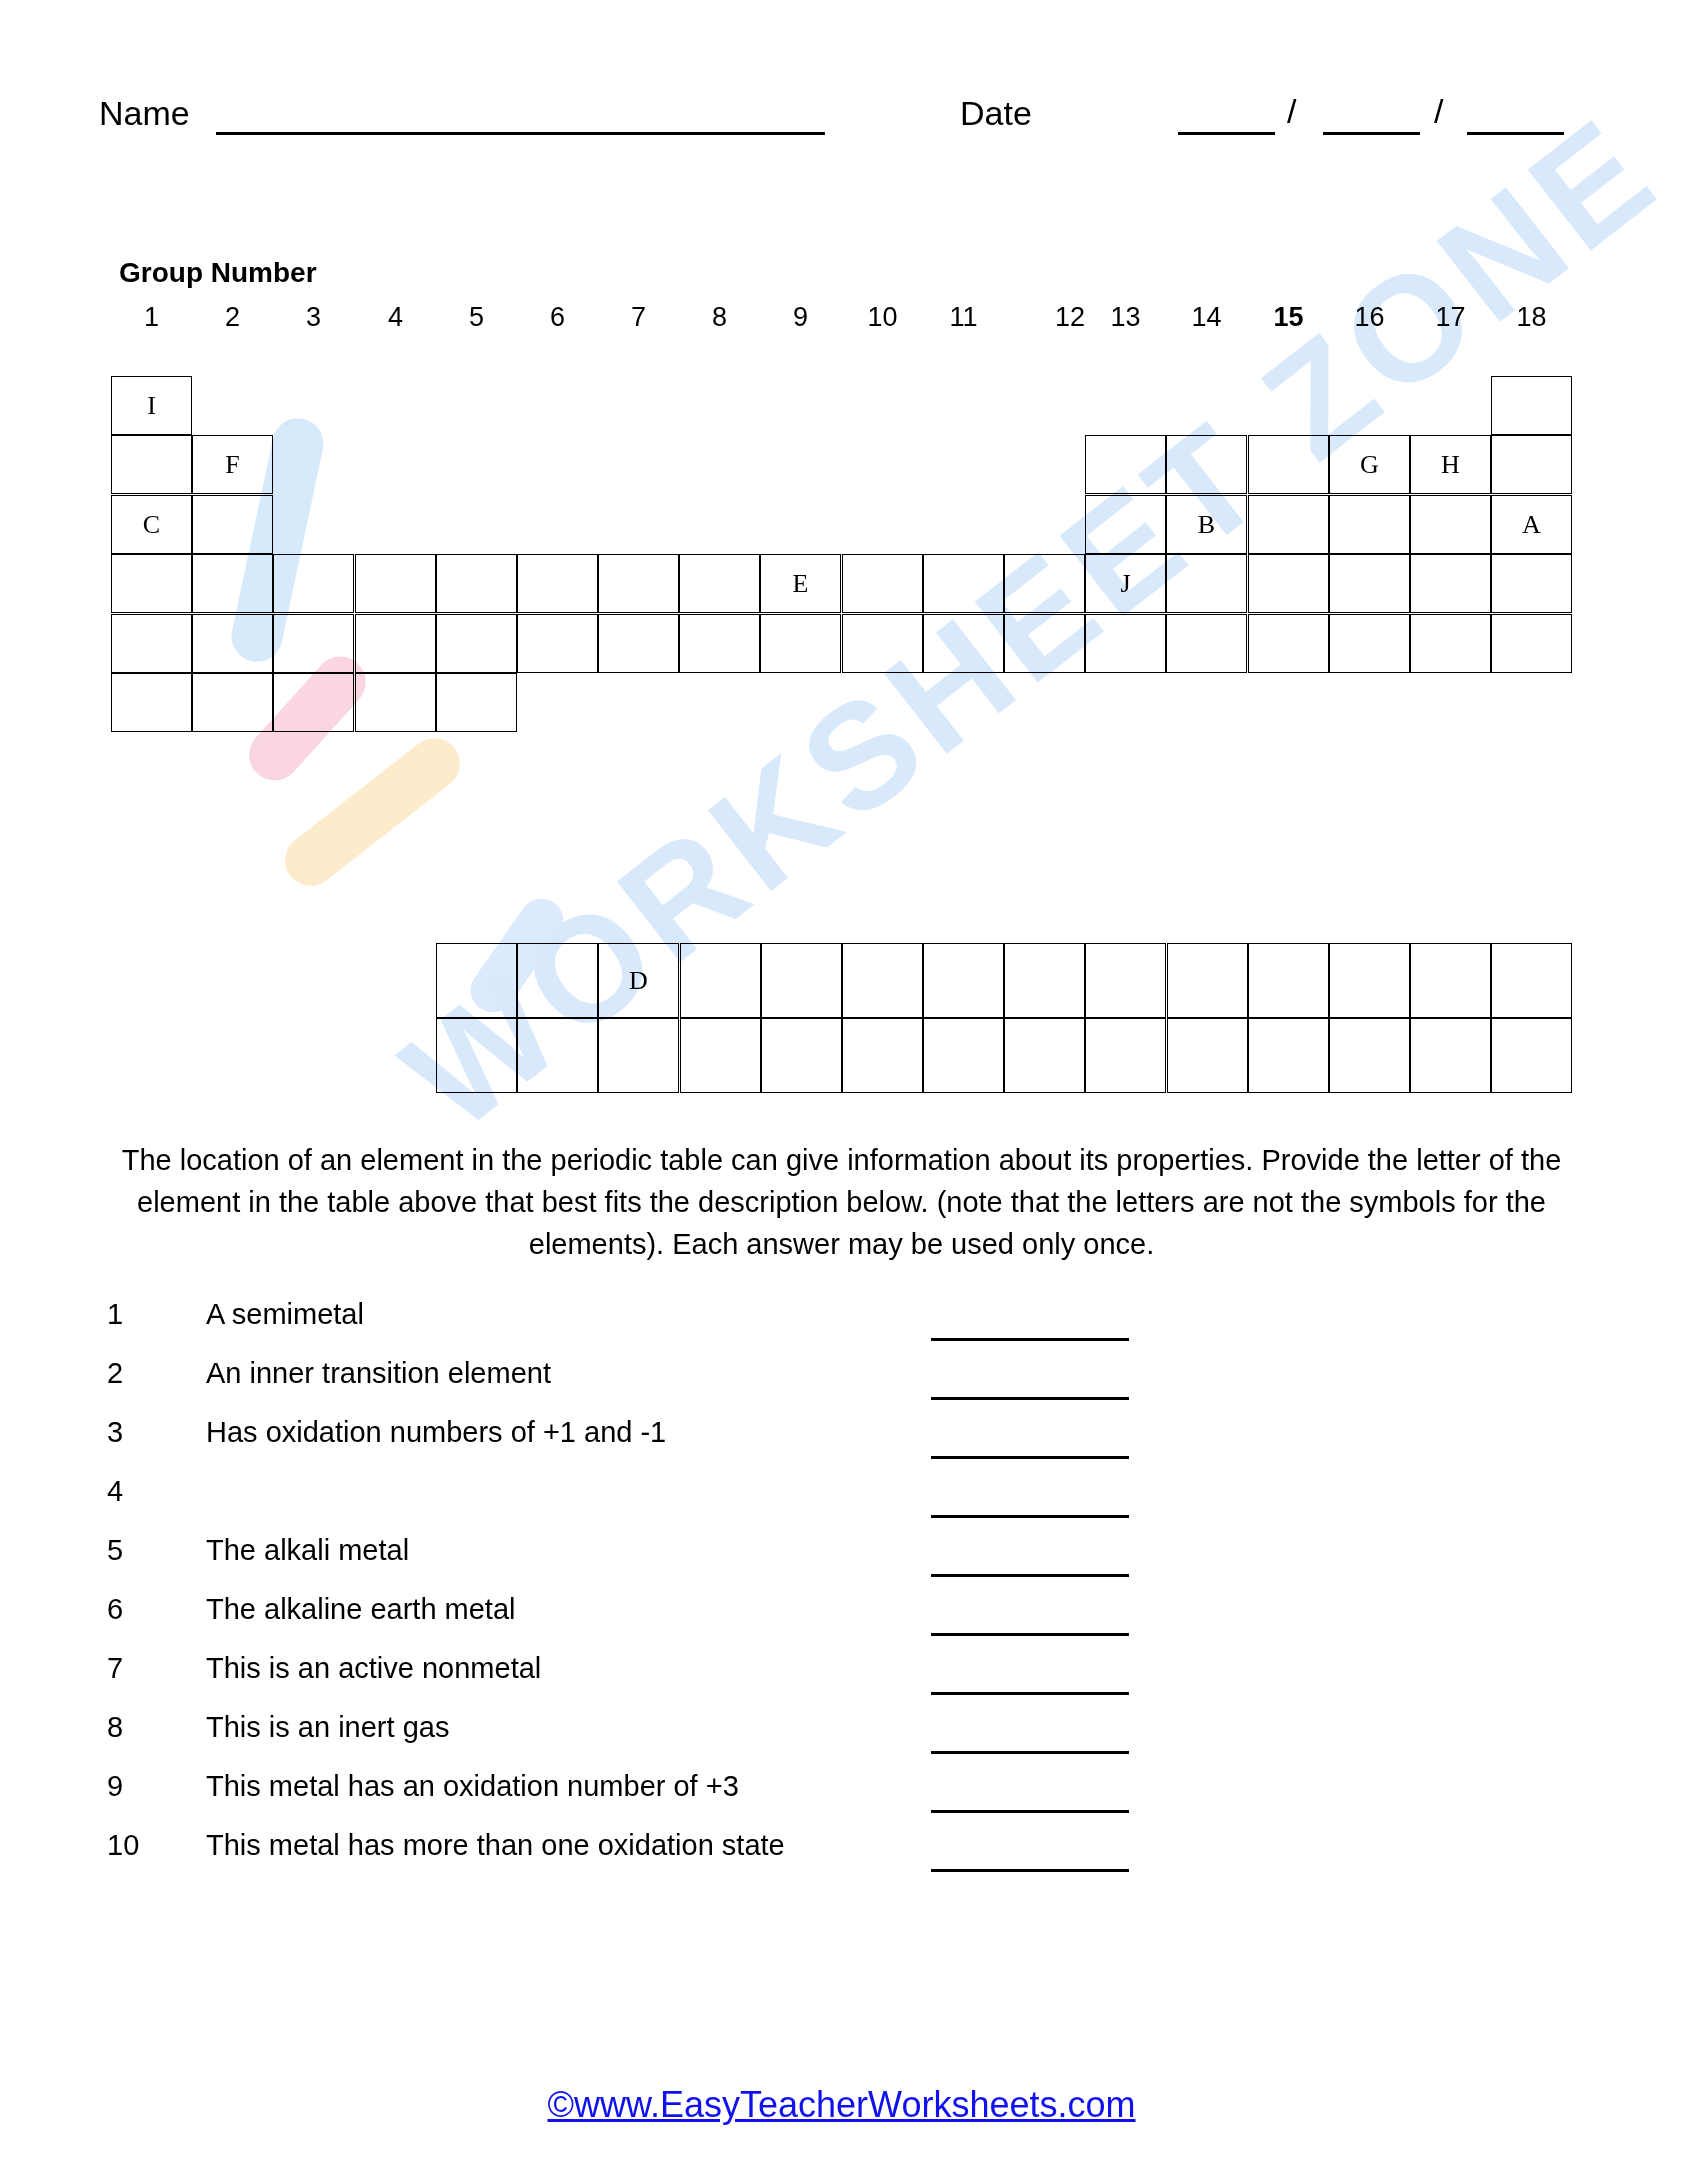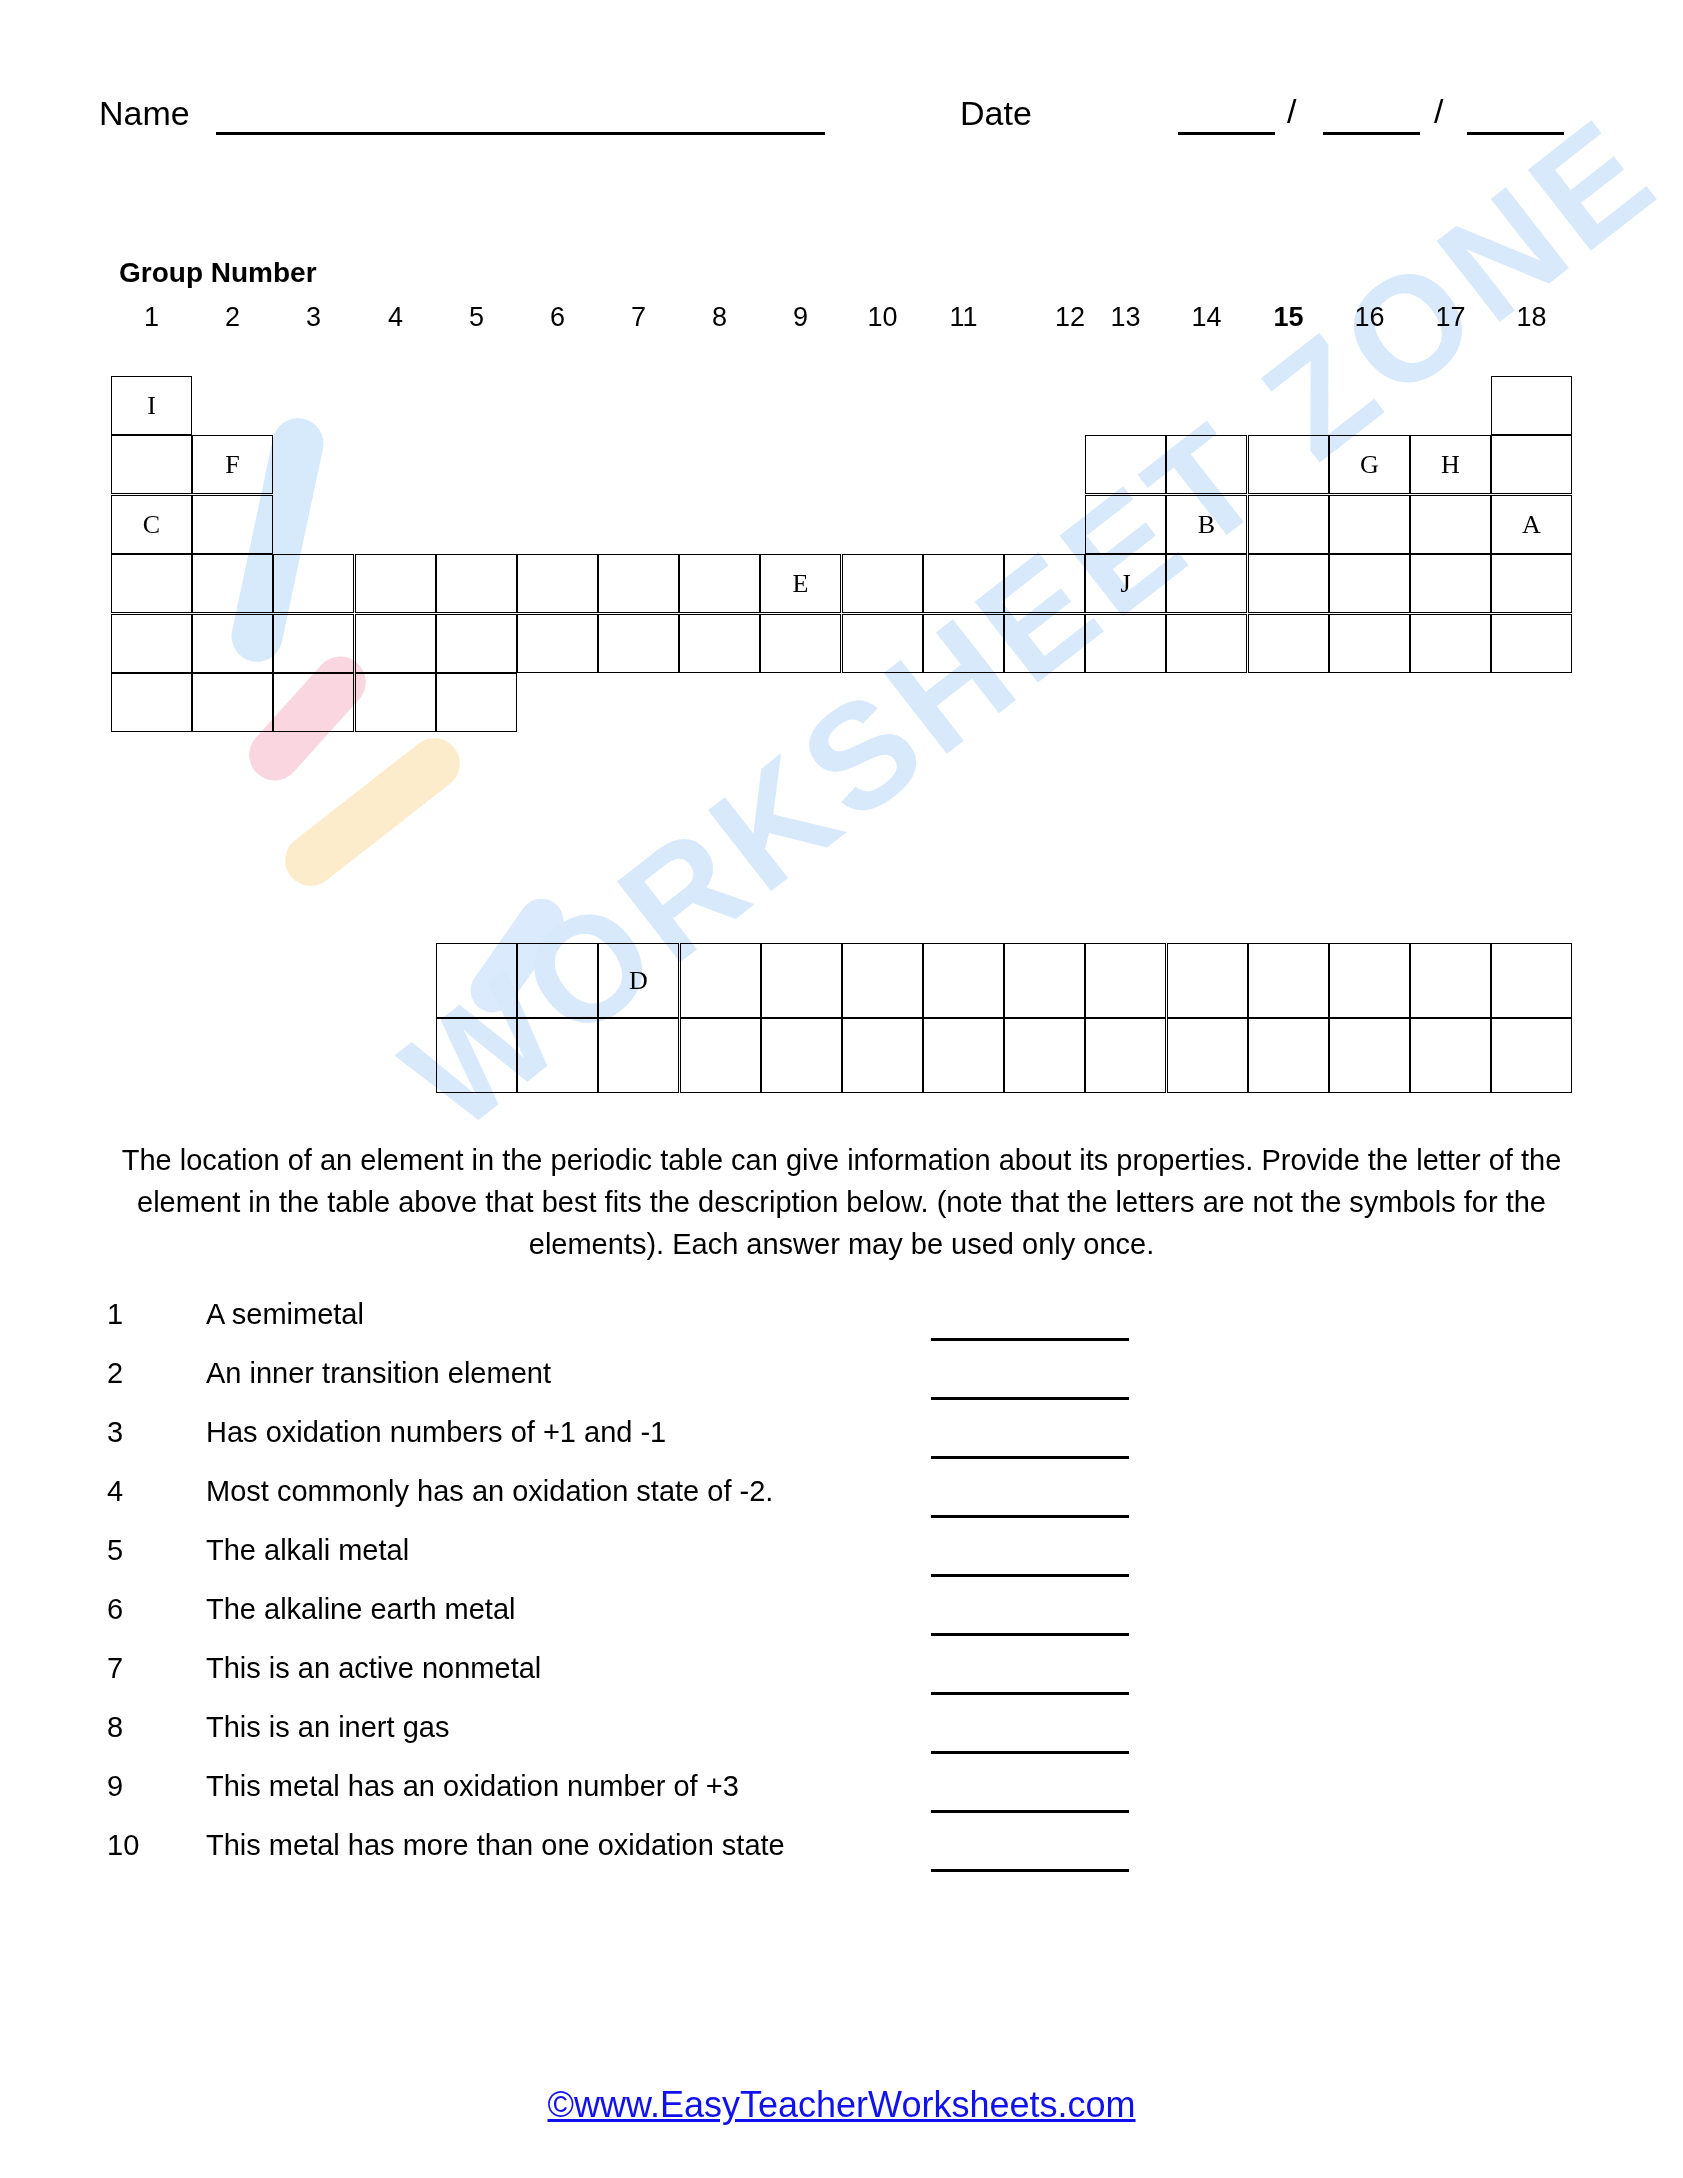--- a/index.html
+++ b/index.html
@@ -386,21 +386,20 @@
         <span class="qtext">An inner transition element</span>
         <span class="qblank"></span>
       </div>
       <div class="qrow">
         <span class="qnum">3</span>
         <span class="qtext">Has oxidation numbers of +1 and -1</span>
         <span class="qblank"></span>
       </div>
       <div class="qrow">
         <span class="qnum">4</span>
-        <span class="qtext">Most commonly has an oxidation state of -2.</span>
         <span class="qblank"></span>
       </div>
       <div class="qrow">
         <span class="qnum">5</span>
         <span class="qtext">The alkali metal</span>
         <span class="qblank"></span>
       </div>
       <div class="qrow">
         <span class="qnum">6</span>
         <span class="qtext">The alkaline earth metal</span>

